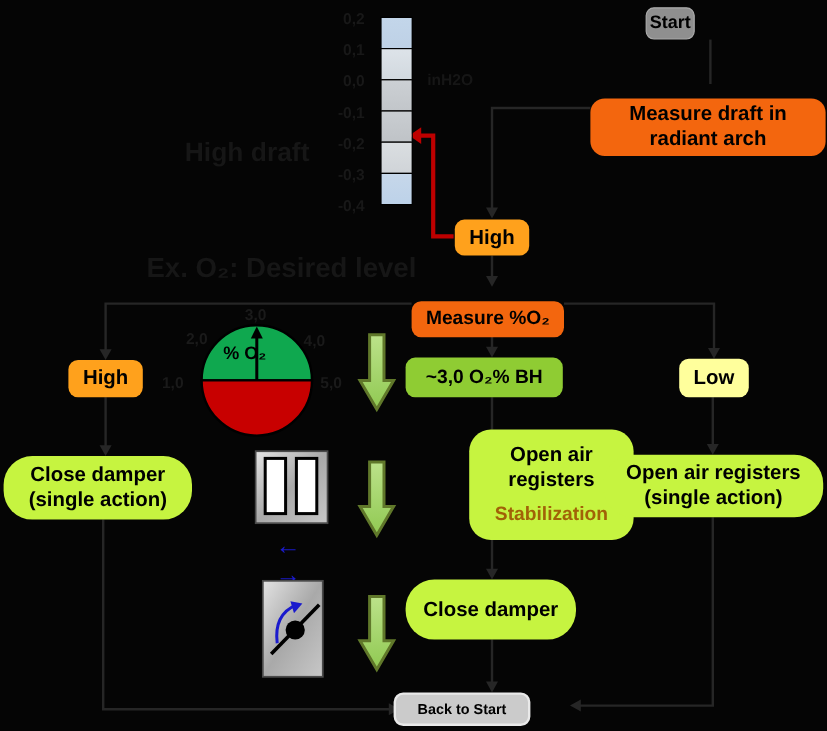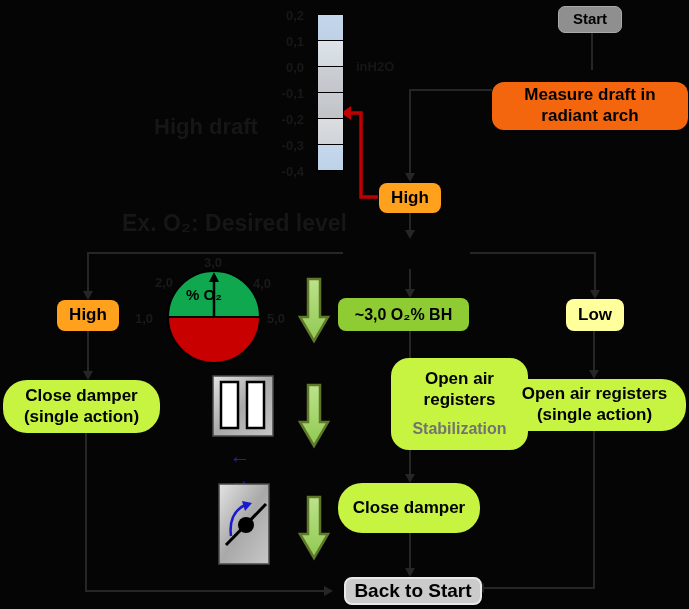--- a/index.html
+++ b/index.html
@@ -17,29 +17,29 @@
   }
   .orange{background:#F3660E;margin-top:12px;}
   .orange-high{background:#FFA11C;}
   .pale-yellow{background:#FFFF9C;}
   .bright-green{background:#C6F440;}
   .medium-green{background:#8FCC33;}
   .gray-start{background:#8F8F8F;border:1px solid #aaaaaa;}
   .gray-back{background:#CBCBCB;border:2px solid #e9e9e9;}
   .r8{border-radius:8px;} .r12{border-radius:12px;} .r14{border-radius:24px;} .r18{border-radius:18px;margin-left:48px;}
 
-  #node-start{left:558px;top:6px;width:64px;height:27px;font-size:15px;border-radius:7px;}
+  #node-start{left:538px;top:6px;width:41px;height:27px;font-size:15px;border-radius:7px;}
   #node-measure-draft{left:492px;top:70px;width:196px;height:48px;font-size:17px;}
   #node-high-center{left:379px;top:183px;width:62px;height:30px;font-size:17px;}
   #node-measure-o2{left:343px;top:239px;width:127px;height:30px;font-size:16px;}
   #node-target-o2{left:338px;top:298px;width:131px;height:33px;font-size:16px;}
   #node-open-air-center{left:343px;top:358px;width:137px;height:92px;font-size:17px;}
-  #node-open-air-center .note{color:#737373;font-size:16px;margin-top:9px;}
+  #node-open-air-center .note{color:#a16207;font-size:16px;margin-top:9px;}
   #node-close-double{left:338px;top:483px;width:142px;height:50px;font-size:17px;}
-  #node-back{left:344px;top:577px;width:138px;height:28px;font-size:19px;}
+  #node-back{left:328px;top:577px;width:114px;height:28px;font-size:12px;}
   #node-high-left{left:57px;top:300px;width:62px;height:31px;font-size:17px;}
   #node-close-single{left:3px;top:380px;width:157px;height:53px;font-size:17px;}
   #node-low{left:566px;top:299px;width:58px;height:32px;font-size:17px;}
   #node-open-air-single{left:503px;top:379px;width:183px;height:52px;font-size:17px;}
 
   
   .ghost{position:absolute;z-index:2;color:#161616;}
   #title-high-draft{left:154px;top:114px;font-size:22px;}
   #title-o2-example{left:122px;top:210px;font-size:23px;}
   #scale-unit{left:356px;top:59px;font-size:13px;}
@@ -176,20 +176,23 @@
 
   <div class="node orange r12" id="node-measure-draft">
     <div>Measure draft in</div>
     <div>radiant arch</div>
   </div>
 
   <div class="node orange-high r8" id="node-high-center">
     <span>High</span>
   </div>
 
+  <div class="node orange r8" id="node-measure-o2">
+    <span>Measure %O₂</span>
+  </div>
 
   <div class="node medium-green r8" id="node-target-o2">
     <span>~3,0 O₂% BH</span>
   </div>
 
   <div class="node orange-high r8" id="node-high-left">
     <span>High</span>
   </div>
 
   <div class="node pale-yellow r8" id="node-low">

